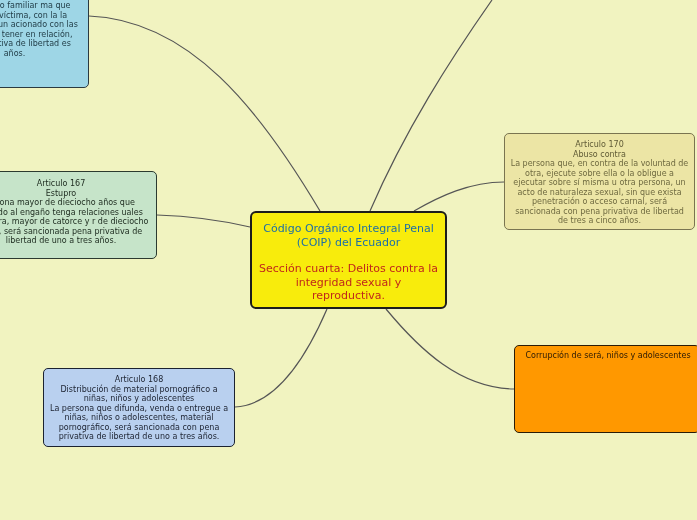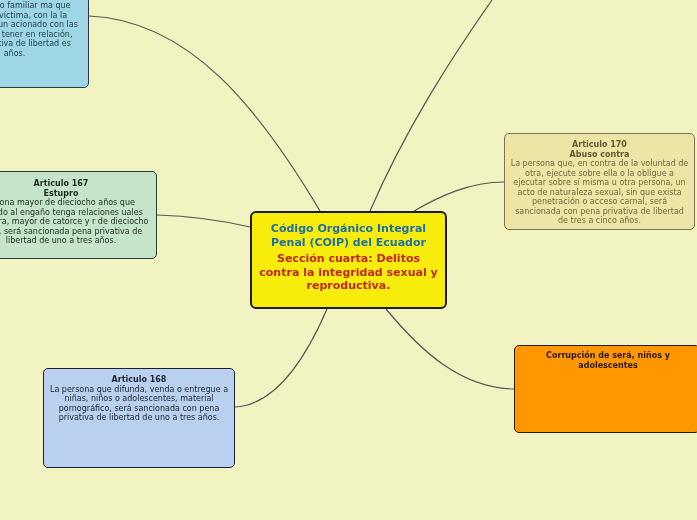--- a/index.html
+++ b/index.html
@@ -29,48 +29,48 @@
   .node {
     position: absolute;
     box-sizing: border-box;
     border-radius: 5px;
     text-align: center;
     font-size: 8px;
     line-height: 9.5px;
     overflow: hidden;
   }
   .node .title {
-    font-weight: bold;
+    font-weight: normal;
     display: block;
   }
   .node .body {
     display: block;
   }
   
   #central {
     left: 250px;
     top: 211px;
     width: 197px;
     height: 98px;
     background: #f8ec0c;
     border: 2px solid #1c1c1c;
     border-radius: 6px;
     padding: 9px 6px;
     font-size: 11px;
     line-height: 13.5px;
-    font-weight: bold;
+    font-weight: normal;
   }
   #central .main-title {
     color: #1d6fa6;
     display: block;
   }
   #central .subtitle {
     color: #c0281b;
     display: block;
-    margin-top: 3px;
+    margin-top: 13px;
   }
   
   #node-top-left {
     left: -60px;
     top: -20px;
     width: 149px;
     height: 108px;
     background: #9ed6e6;
     border: 1.5px solid #2b3a40;
     color: #1f3a44;
@@ -109,21 +109,21 @@
     background: #ff9800;
     border: 1.5px solid #2a1c08;
     color: #2a1a05;
     padding: 5px 4px 4px 6px;
   }
   
   #node-168 {
     left: 43px;
     top: 368px;
     width: 192px;
-    height: 100px;
+    height: 79px;
     background: #b9d0ef;
     border: 1.5px solid #1c2230;
     color: #1c2230;
     padding: 6px 5px 4px 5px;
   }
 </style>
 </head>
 <body>
 
 <div id="canvas">
@@ -163,16 +163,17 @@
     <span class="title">Abuso contra</span>
     <span class="body">La persona que, en contra de la voluntad de otra, ejecute sobre ella o la obligue a ejecutar sobre sí misma u otra persona, un acto de naturaleza sexual, sin que exista penetración o acceso carnal, será sancionada con pena privativa de libertad de tres a cinco años.</span>
   </div>
 
   <div id="node-169" class="node">
     <span class="title">Corrupción de será, niños y adolescentes</span>
   </div>
 
   <div id="node-168" class="node">
     <span class="title">Articulo 168</span>
+    <span class="title">Distribución de material pornográfico a niñas, niños y adolescentes</span>
     <span class="body">La persona que difunda, venda o entregue a niñas, niños o adolescentes, material pornográfico, será sancionada con pena privativa de libertad de uno a tres años.</span>
   </div>
 
 </div>
 
 </body></html>

